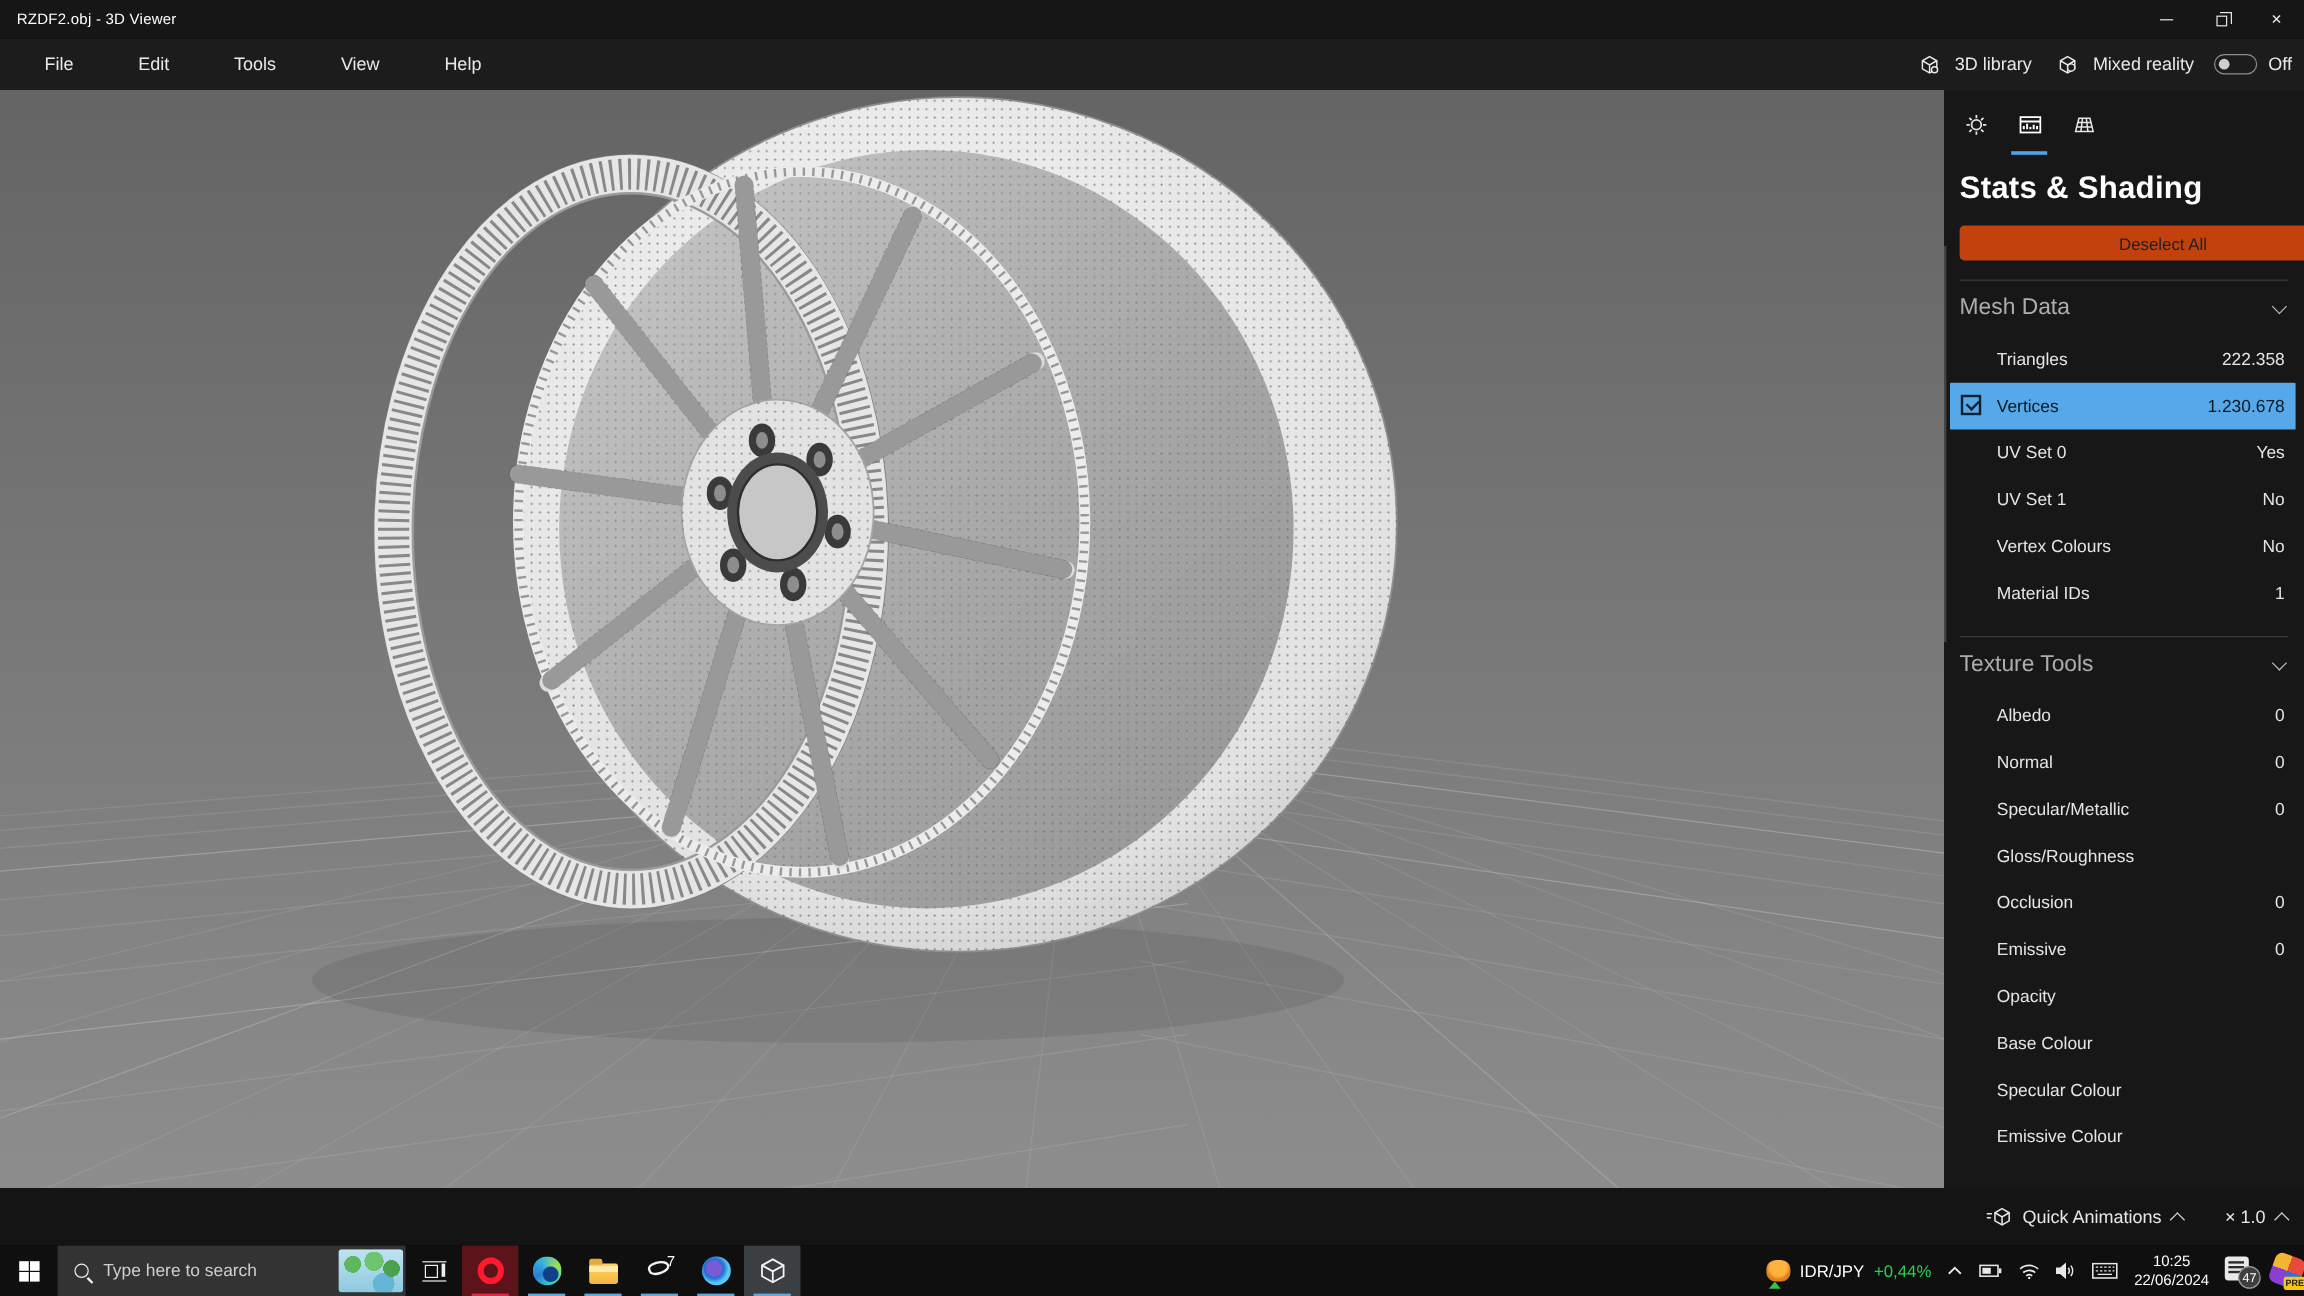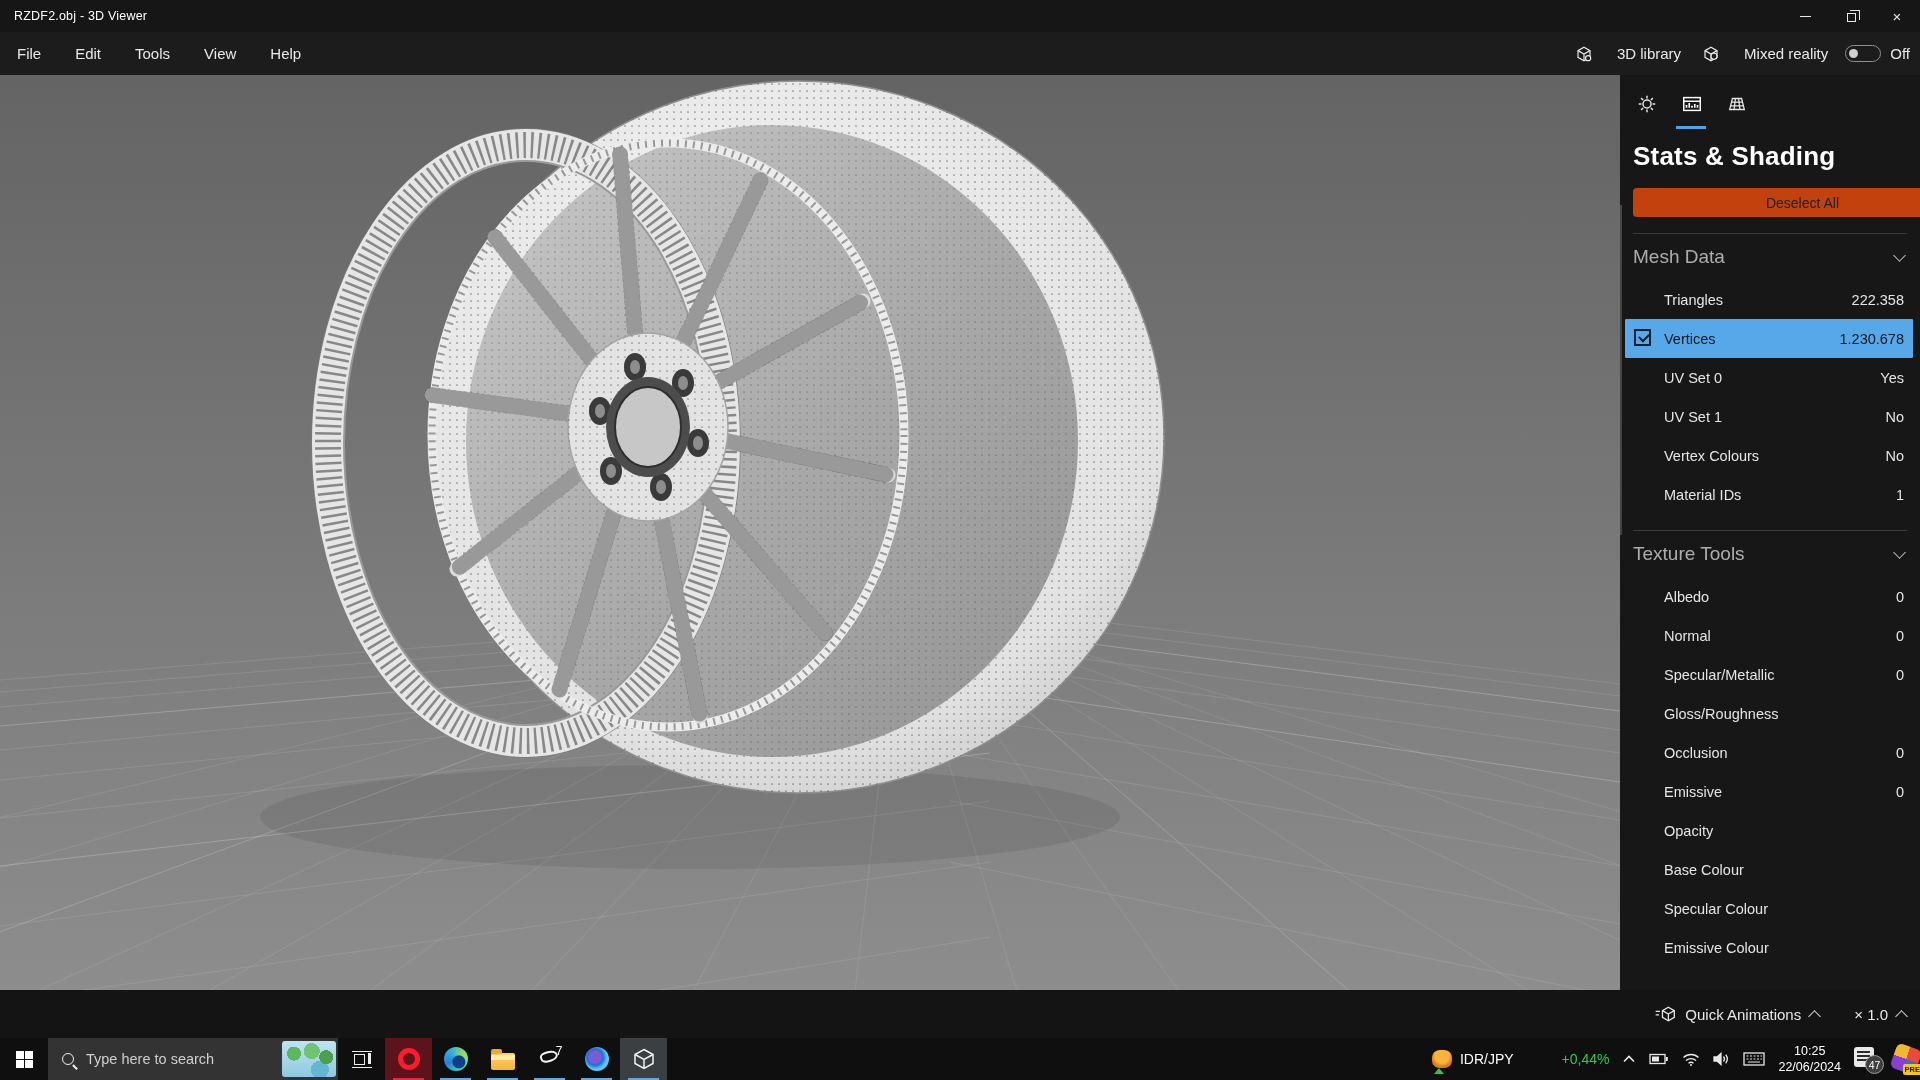--- a/index.html
+++ b/index.html
@@ -14,23 +14,23 @@
   .win-btns { margin-left:auto; display:flex; height:32px; }
   .win-btn { width:46px; height:32px; display:flex; align-items:center; justify-content:center; color:#e8e8e8; }
   .glyph-min { width:11px; height:1px; background:#e8e8e8; display:block; }
   .glyph-restore { width:9px; height:9px; border:1px solid #e8e8e8; position:relative; background:#161616; margin-top:2px;}
   .glyph-restore:before { content:""; position:absolute; left:2px; top:-4px; width:9px; height:9px; border:1px solid #e8e8e8; border-left:none; border-bottom:none;}
   .glyph-close { font-size:15px; line-height:1; color:#e8e8e8; }
 
   
   .menubar { position:absolute; left:0; top:32px; width:1920px; height:43px; background:#1c1c1c;
     display:flex; align-items:center; color:#e9e9e9; font-size:15px; }
-  .menu-item { padding:0 17px; height:100%; display:flex; align-items:center; cursor:default; }
+  .menu-item { padding:0 17px; height:100%; display:flex; align-items:center; cursor:default;margin-left:20px; }
   .menubar-right { margin-left:auto; display:flex; align-items:center; gap:9px; padding-right:10px; }
-  .mb-group { display:flex; align-items:center; gap:24px; padding:0 6px; }
+  .mb-group { display:flex; align-items:center; gap:12px; padding:0 6px; }
   .cube-icon { width:18px; height:18px; }
   .toggle { width:36px; height:17px; border:1px solid #8f8f8f; border-radius:9px; position:relative; background:#1c1c1c; margin-left:2px;}
   .toggle .knob { position:absolute; left:3px; top:3px; width:9px; height:9px; border-radius:50%; background:#cfcfcf; }
 
   
   .viewport { position:absolute; left:0; top:75px; width:1620px; height:915px; background:linear-gradient(#646464,#8d8d8d); }
   .viewport svg { position:absolute; inset:0; }
 
   
   .panel { position:absolute; right:0; top:75px; width:300px; height:915px; background:#171717; color:#e4e4e4; overflow:hidden; }
@@ -97,21 +97,21 @@
   .orb { width:24px; height:24px; border-radius:50%;
     background:radial-gradient(circle at 42% 42%, #7a5bd6 0 6px, #1d6fd4 8px, #58c9f2 12px); }
   .cube3d { width:24px; height:24px; }
 
   .tb-tray { margin-left:auto; display:flex; align-items:center; gap:13px; padding-right:1px; color:#fff; font-size:14px; }
   .ticker { display:flex; align-items:center; gap:8px; }
   .coin { width:20px; height:18px; position:relative;
     background:radial-gradient(circle at 50% 35%, #ffb23e 0 7px, #e07f18 10px); border-radius:40%; }
   .coin:after { content:""; position:absolute; left:2px; bottom:-6px; width:0; height:0;
     border-left:5px solid transparent; border-right:5px solid transparent; border-bottom:6px solid #35c24a; }
-  .tick-change { color:#2bcd50;margin-left:40px; }
+  .tick-change { color:#2bcd50; }
   .tray-ico { display:flex; align-items:center; justify-content:center; }
   .clock { text-align:center; font-size:12.5px; line-height:1.3; }
   .notif { position:relative; width:26px; height:24px; }
   .notif .pad { position:absolute; left:0; top:0; width:20px; height:20px; background:#e9e9e9; border-radius:3px; }
   .notif .pad:after { content:""; position:absolute; left:3px; top:4px; width:13px; height:2px; background:#2c2c2c;
     box-shadow:0 4px 0 #2c2c2c, 0 8px 0 #2c2c2c; }
   .notif .count { position:absolute; right:-4px; bottom:-3px; width:19px; height:19px; border-radius:50%;
     background:#3f3f3f; border:1px solid #9a9a9a; color:#fff; font-size:10.5px; display:flex; align-items:center; justify-content:center; }
   .preicon { position:relative; width:26px; height:26px; }
   .preicon .pin { position:absolute; inset:0; border-radius:6px;

